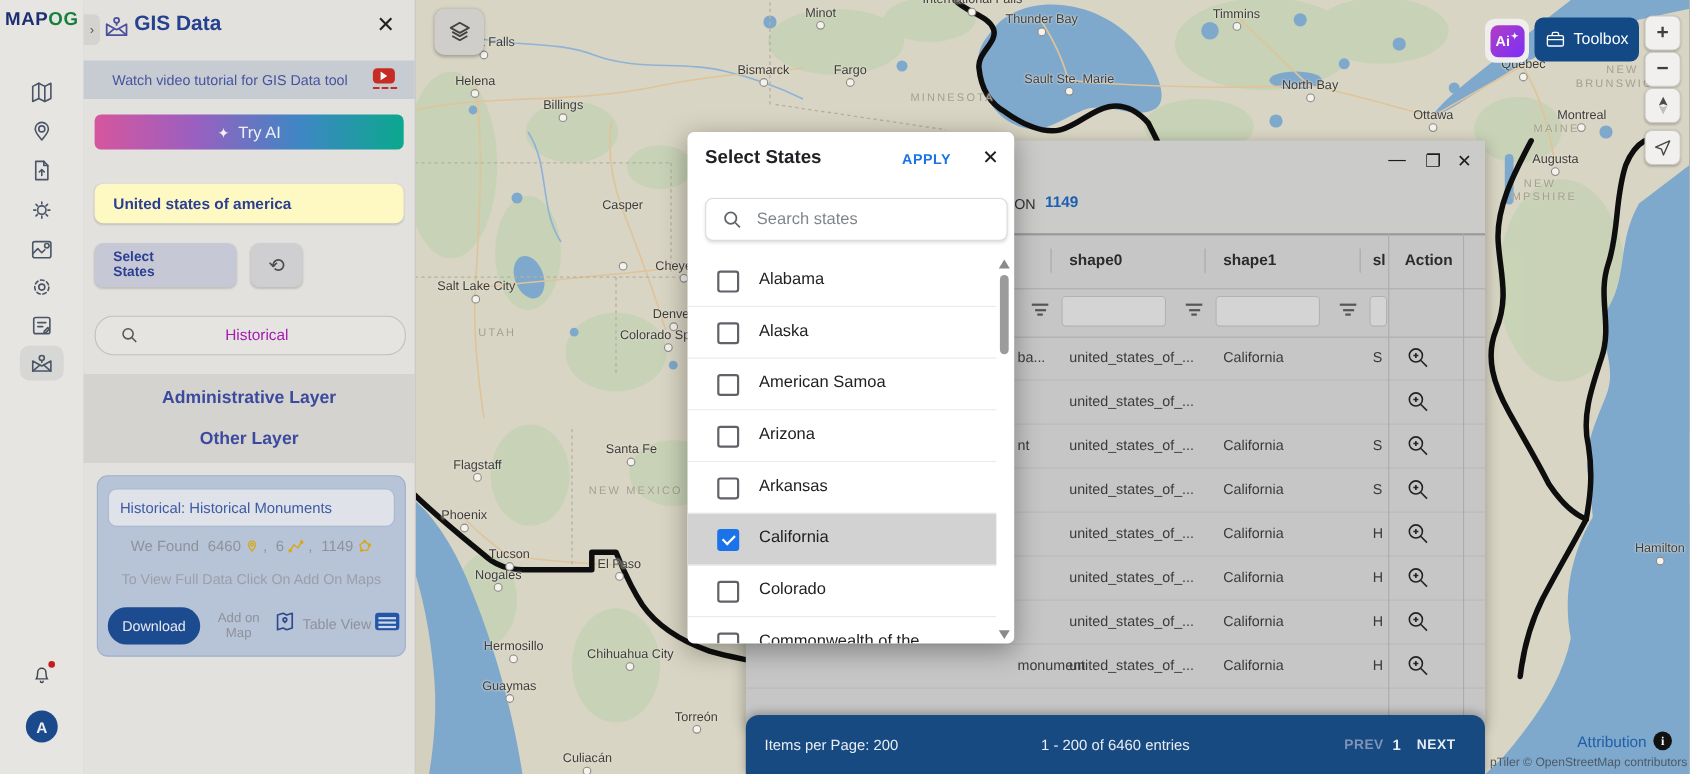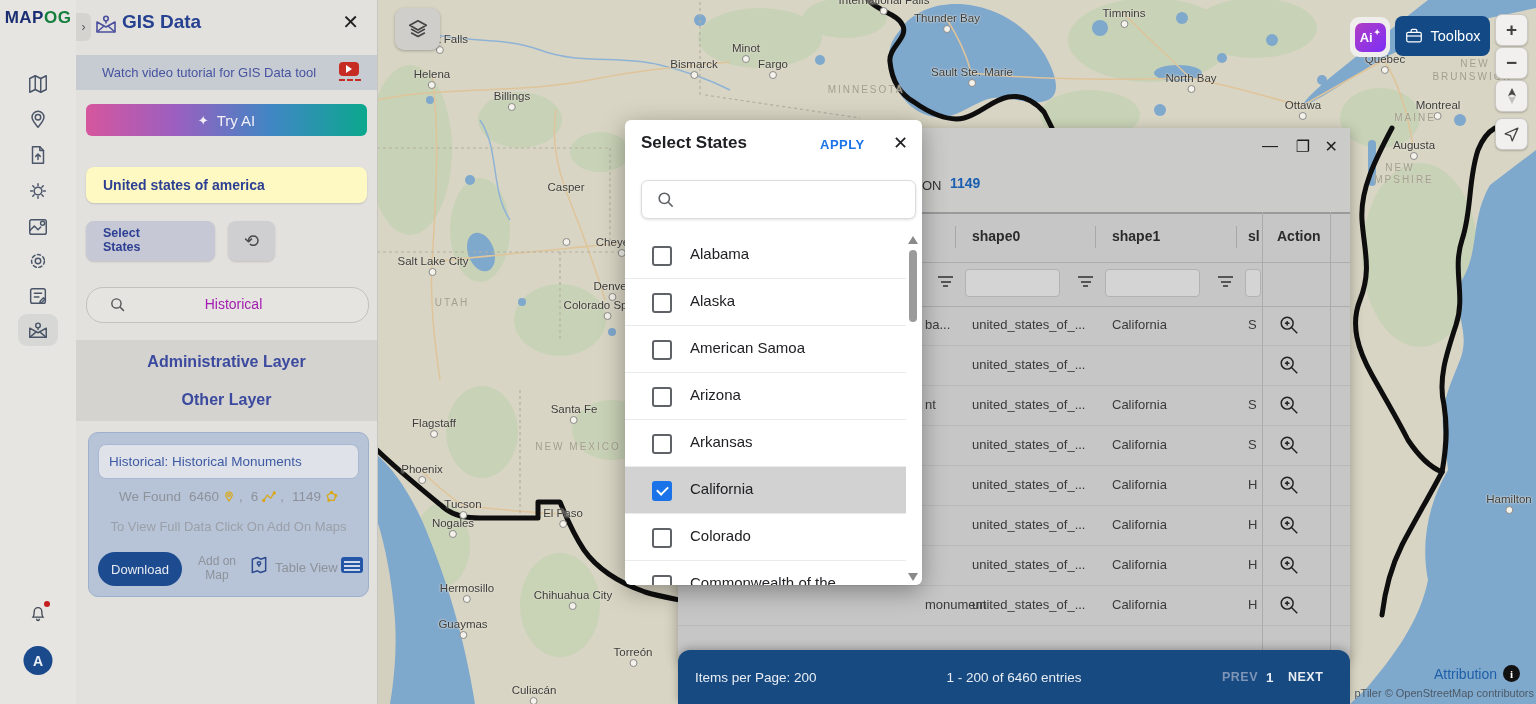--- a/index.html
+++ b/index.html
@@ -225,21 +225,21 @@
     <g stroke="#0e0e0e" stroke-width="5" fill="none" stroke-linecap="round" stroke-linejoin="round">
       <path d="M868,0 C880,12 898,14 903,26 C908,38 888,48 890,62 C892,82 900,94 914,102 C928,112 948,122 964,118 C980,114 992,100 1008,97 C1024,94 1036,103 1044,112 L1052,128"></path>
       <path d="M377,450 C400,472 425,492 443,507 C455,517 468,518 480,518 L538,518 L538,502 L560,502 C566,516 572,532 584,550 C598,570 620,583 645,592 C658,596 670,598 680,600"></path>
       <path d="M1392,128 C1375,160 1360,190 1362,220 C1364,250 1372,270 1360,300 C1350,325 1358,350 1372,375 C1386,400 1398,420 1408,440 C1420,458 1432,468 1442,472"></path>
       <path d="M1495,128 C1488,132 1482,140 1478,150 C1468,180 1472,210 1462,240 C1452,270 1466,295 1456,325 C1446,355 1438,380 1444,405 C1448,430 1446,450 1442,472"></path>
       <path d="M1442,472 C1430,495 1415,520 1402,545 C1392,565 1385,590 1382,615"></path>
     </g>
   </svg>
 
   <div id="cities">
-      <div class="city" style="left: 746px; top: 6px; margin-top: 36px;">
+      <div class="city" style="left: 746px; top: 6px;">
         <span>Minot</span>
         <span class="dot"></span>
       </div>
       <div class="city" style="left: 884px; top: -6px;">
         <span>International Falls</span>
         <span class="dot"></span>
       </div>
       <div class="city" style="left: 947px; top: 12px;">
         <span>Thunder Bay</span>
         <span class="dot"></span>
@@ -717,20 +717,21 @@
 
   <div class="abs modal">
     <span class="m-title">Select States</span>
     <span class="m-apply">APPLY</span>
     <span class="m-close">✕</span>
     <div class="m-search">
       <svg width="19" height="19" viewBox="0 0 24 24" fill="none" stroke="#5f6368" stroke-width="2">
           <circle cx="10.5" cy="10.5" r="6.5"></circle>
           <path d="M15.5 15.5 L21 21"></path>
         </svg>
+      <input type="text" placeholder="Search states" style="">
     </div>
     <div class="states-list" id="states-list">
         <div class="state-row">
           <span class="cb"></span>
           <span class="state-label">Alabama</span>
         </div>
         <div class="state-row">
           <span class="cb"></span>
           <span class="state-label">Alaska</span>
         </div>

